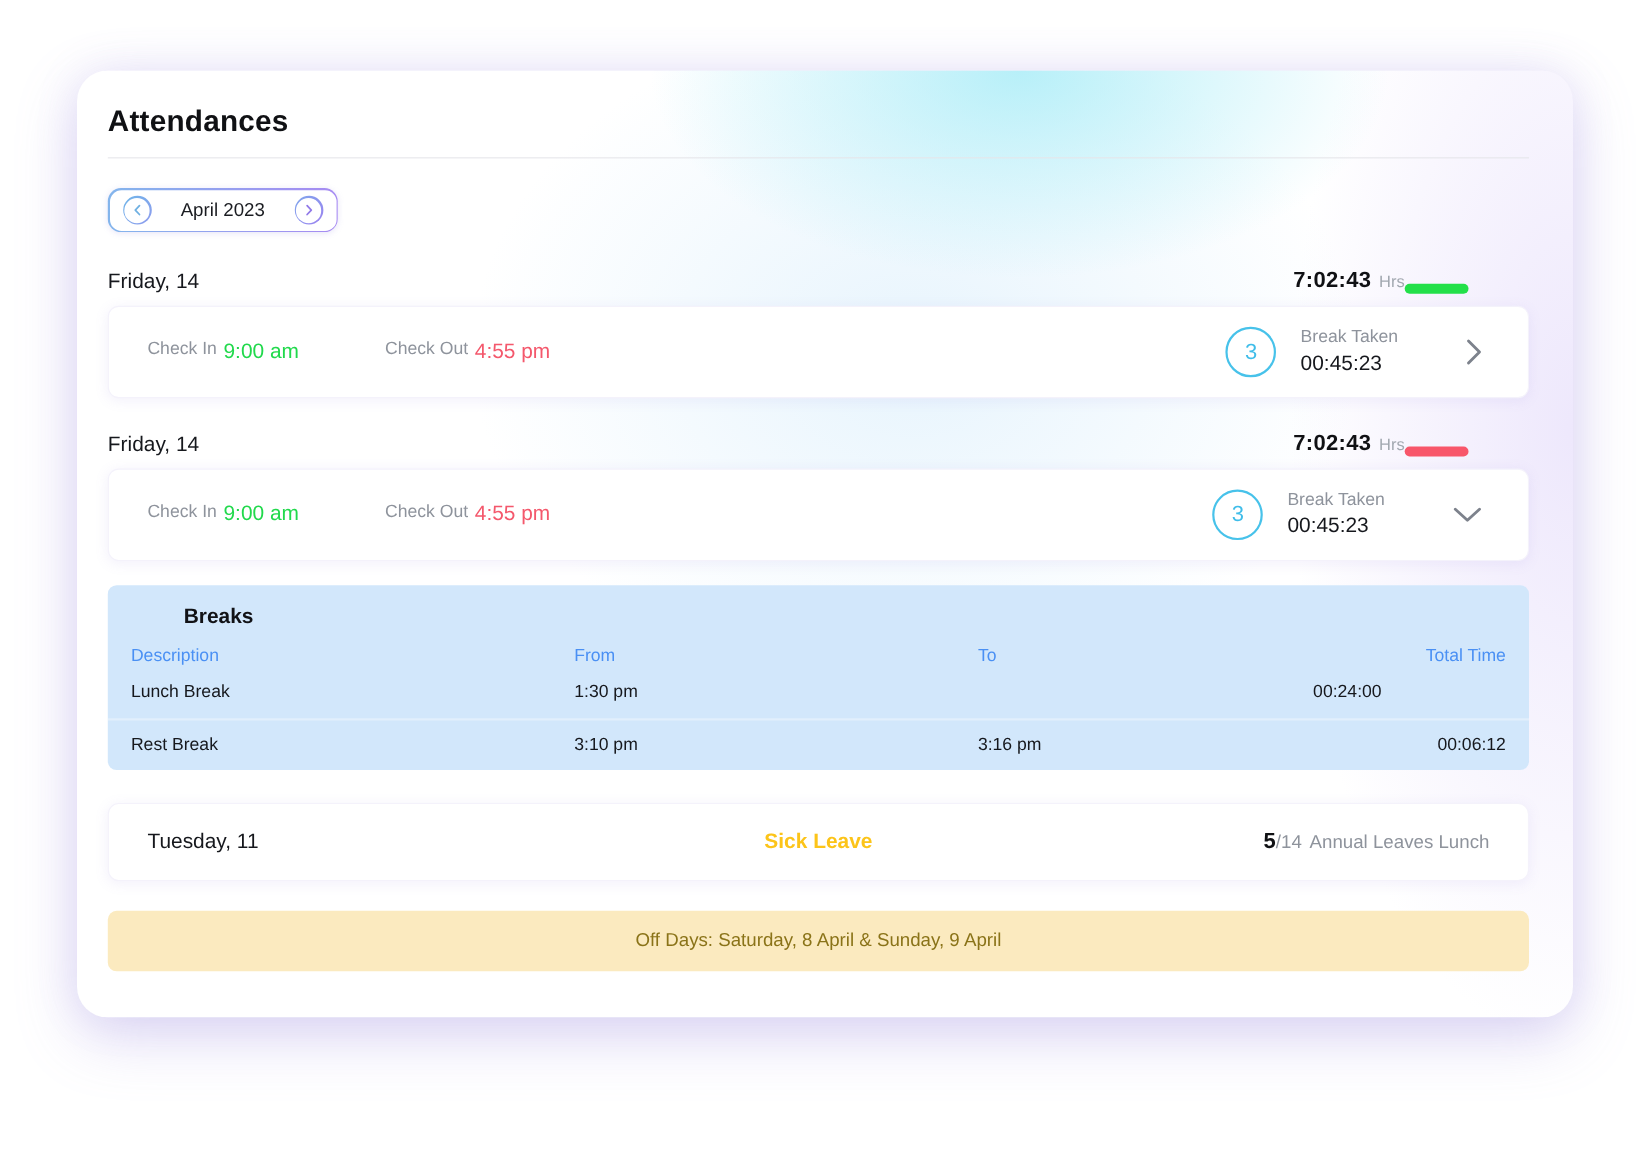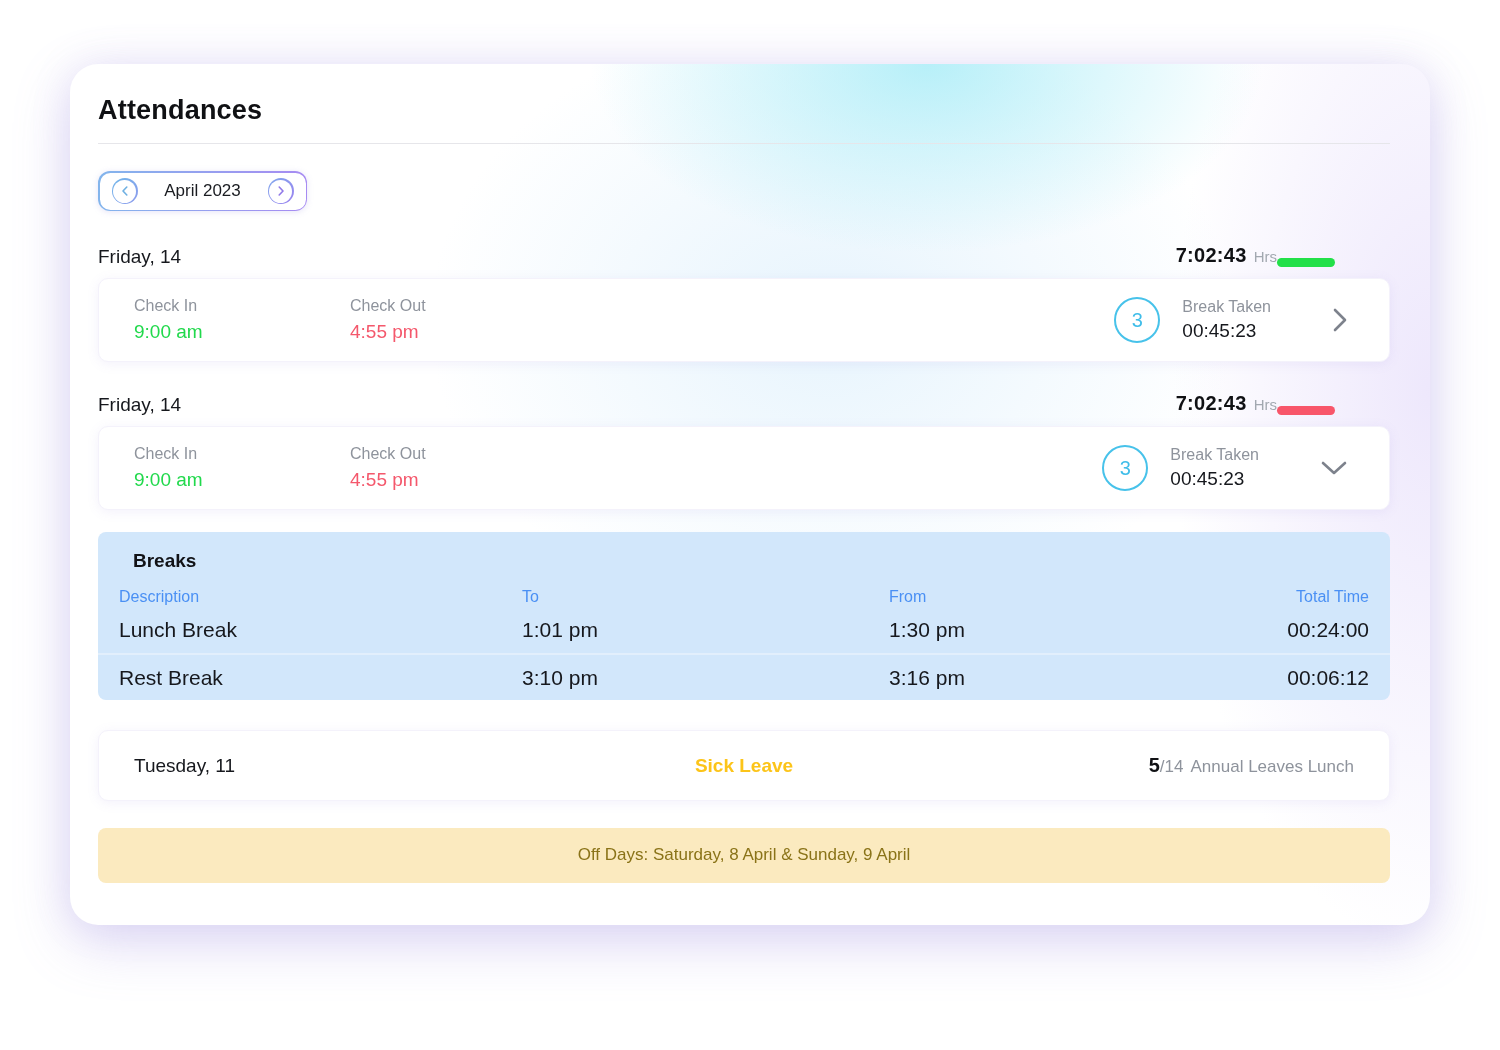--- a/index.html
+++ b/index.html
@@ -51,47 +51,47 @@
   .bar-red{ background:#f8566a; }
 
   
   .att-card{
     margin-top:10px; height:84px; background:#ffffff; border-radius:10px;
     display:flex; align-items:center; padding:0 40px 0 35px;
     border:1px solid #f4f2fb;
     box-shadow:0 2px 12px rgba(136,120,212,0.10);
     cursor:pointer;
   }
-  .time-col{ width:216px; display:flex; flex-direction:column; gap:6px; }
+  .time-col{ width:216px; display:flex; flex-direction:row; gap:6px; }
   .field-label{ font-size:16px; color:#8e939c; }
   .field-value{ font-size:19px; font-weight:500; }
   .val-green{ color:#21d94c; }
   .val-red{ color:#f4586c; }
 
   .card-right{ margin-left:auto; display:flex; align-items:center; }
   .break-count{
     width:46px; height:46px; border-radius:50%; border:2px solid #47c2ea;
     display:flex; align-items:center; justify-content:center;
     font-size:20px; color:#3fbde9; flex:0 0 auto;
   }
   .break-stack{ margin-left:22px; display:flex; flex-direction:column; gap:4px; }
   .break-stack .field-value{ color:#16181d; }
   .card-chevron{ margin-left:60px; display:flex; align-items:center; }
 
   
   .breaks-panel{
     margin-top:22px; border-radius:8px; background:#d2e7fb;
     padding:18px 0 0 0; overflow:hidden;
   }
-  .breaks-title{ font-size:19px; font-weight:700; color:#111216; padding:0 35px; }
+  .breaks-title{ font-size:19px; font-weight:700; color:#111216; padding:0 35px;margin-left:34px; }
   .breaks-grid{ display:grid; grid-template-columns:403px 367px 367px 1fr; align-items:center; padding:0 21px; }
   .breaks-head{ margin-top:16px; }
   .breaks-head .cell{ font-size:16px; color:#4a90f4; }
   .breaks-row{ height:47px; }
-  .breaks-row .cell{ font-size:21px; color:#16181d; }
+  .breaks-row .cell{ font-size:16px; color:#16181d; }
   .breaks-row.divided{ border-top:2px solid #e2effc; }
   .cell.right{ text-align:right; }
 
   
   .leave-card{
     margin-top:30px; height:71px; background:#ffffff; border-radius:10px;
     border:1px solid #f4f2fb; box-shadow:0 2px 12px rgba(136,120,212,0.10);
     display:grid; grid-template-columns:1fr auto 1fr; align-items:center; padding:0 35px;
   }
   .leave-day{ font-size:19px; font-weight:500; }
@@ -213,27 +213,26 @@
         </span>
       </span>
     </div>
   </div>
 
   
   <div class="breaks-panel">
     <div class="breaks-title">Breaks</div>
     <div class="breaks-grid breaks-head">
       <span class="cell">Description</span>
+      <span class="cell">From</span>
       <span class="cell">To</span>
-      <span class="cell">From</span>
       <span class="cell right">Total Time</span>
     </div>
     <div class="breaks-grid breaks-row">
       <span class="cell">Lunch Break</span>
-      <span class="cell">1:01 pm</span>
       <span class="cell">1:30 pm</span>
       <span class="cell right">00:24:00</span>
     </div>
     <div class="breaks-grid breaks-row divided">
       <span class="cell">Rest Break</span>
       <span class="cell">3:10 pm</span>
       <span class="cell">3:16 pm</span>
       <span class="cell right">00:06:12</span>
     </div>
   </div>

